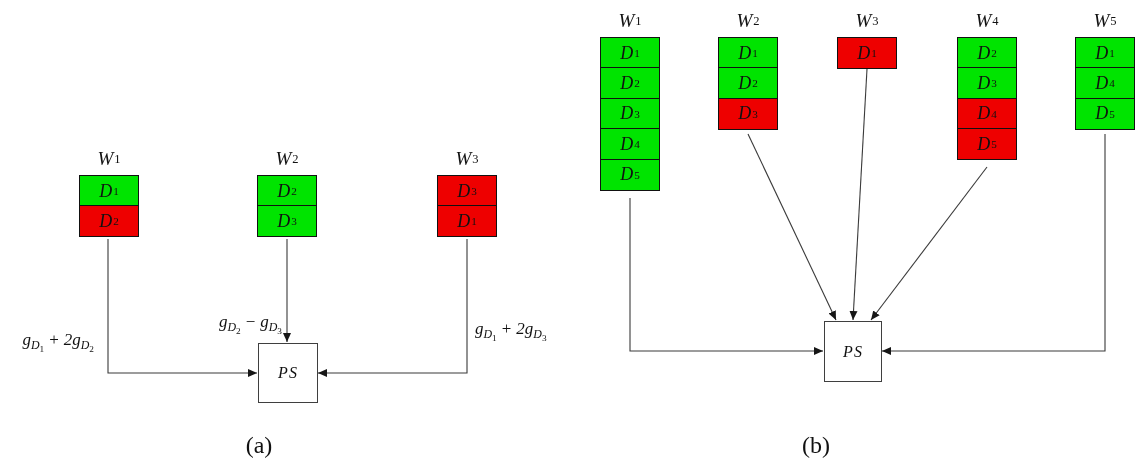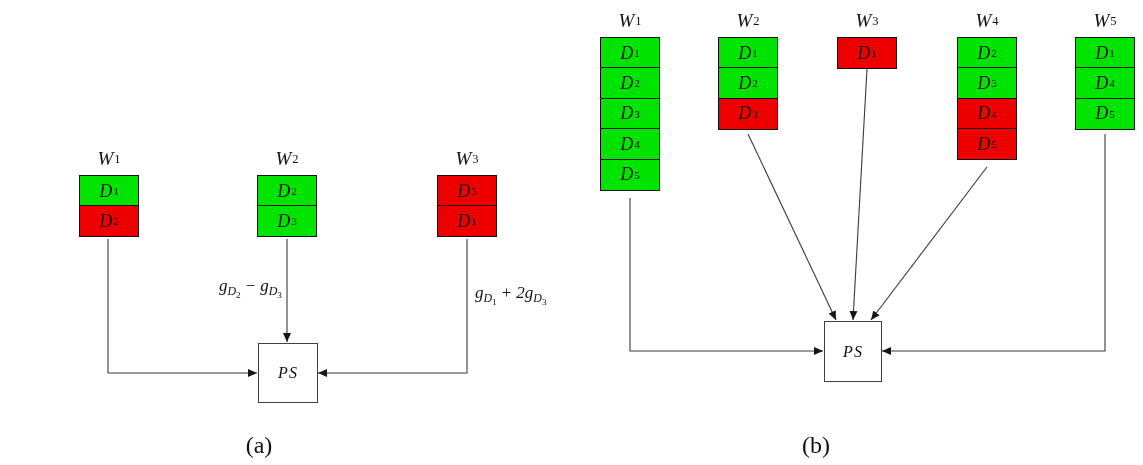--- a/index.html
+++ b/index.html
@@ -27,21 +27,21 @@
   }
   .cell + .cell{margin-top:-1.6px;}
   .cell sub{font-size:0.62em;font-style:normal;vertical-align:-0.35em;margin-left:1px;}
   .ps{
     position:absolute;box-sizing:border-box;
     border:1.3px solid #3f3f3f;background:#ffffff;
     display:flex;align-items:center;justify-content:center;
     font-style:italic;font-size:16px;color:#111;letter-spacing:1px;
   }
   .elabel{
-    position:absolute;font-style:italic;font-size:17px;color:#111;white-space:nowrap;
+    position:absolute;font-style:italic;font-size:17px;color:#111;white-space:nowrap;margin-top:36px;
   }
   .elabel sub.ds{font-size:0.70em;vertical-align:-0.3em;}
   .elabel sub.ds sub{font-size:0.78em;font-style:normal;vertical-align:-0.35em;}
   .elabel .op{font-style:normal;margin:0 5px;}
   .caption{
     position:absolute;width:60px;text-align:center;
     font-size:24px;color:#111;
   }
 </style>
 </head>
@@ -111,20 +111,23 @@
           <i>D</i>
           <sub>3</sub>
         </div>
       <div class="cell" style="background: rgb(238, 0, 0);">
           <i>D</i>
           <sub>1</sub>
         </div>
     </div>
   </div>
 
+  <div class="elabel" style="left:0;top:294px;width:94px;text-align:right">
+    <i>g</i><sub class="ds"><i>D</i><sub>1</sub></sub><span class="op">+</span><i>2g</i><sub class="ds"><i>D</i><sub>2</sub></sub>
+  </div>
 
   <div class="elabel" style="left:180px;top:276px;width:102px;text-align:right">
     <i>g</i><sub class="ds"><i>D</i><sub>2</sub></sub><span class="op">−</span><i>g</i><sub class="ds"><i>D</i><sub>3</sub></sub>
   </div>
 
   <div class="elabel" style="left:475px;top:283px">
     <i>g</i><sub class="ds"><i>D</i><sub>1</sub></sub><span class="op">+</span><i>2g</i><sub class="ds"><i>D</i><sub>3</sub></sub>
   </div>
 
   <div class="ps" style="left:258px;top:343px;width:60px;height:60px">

